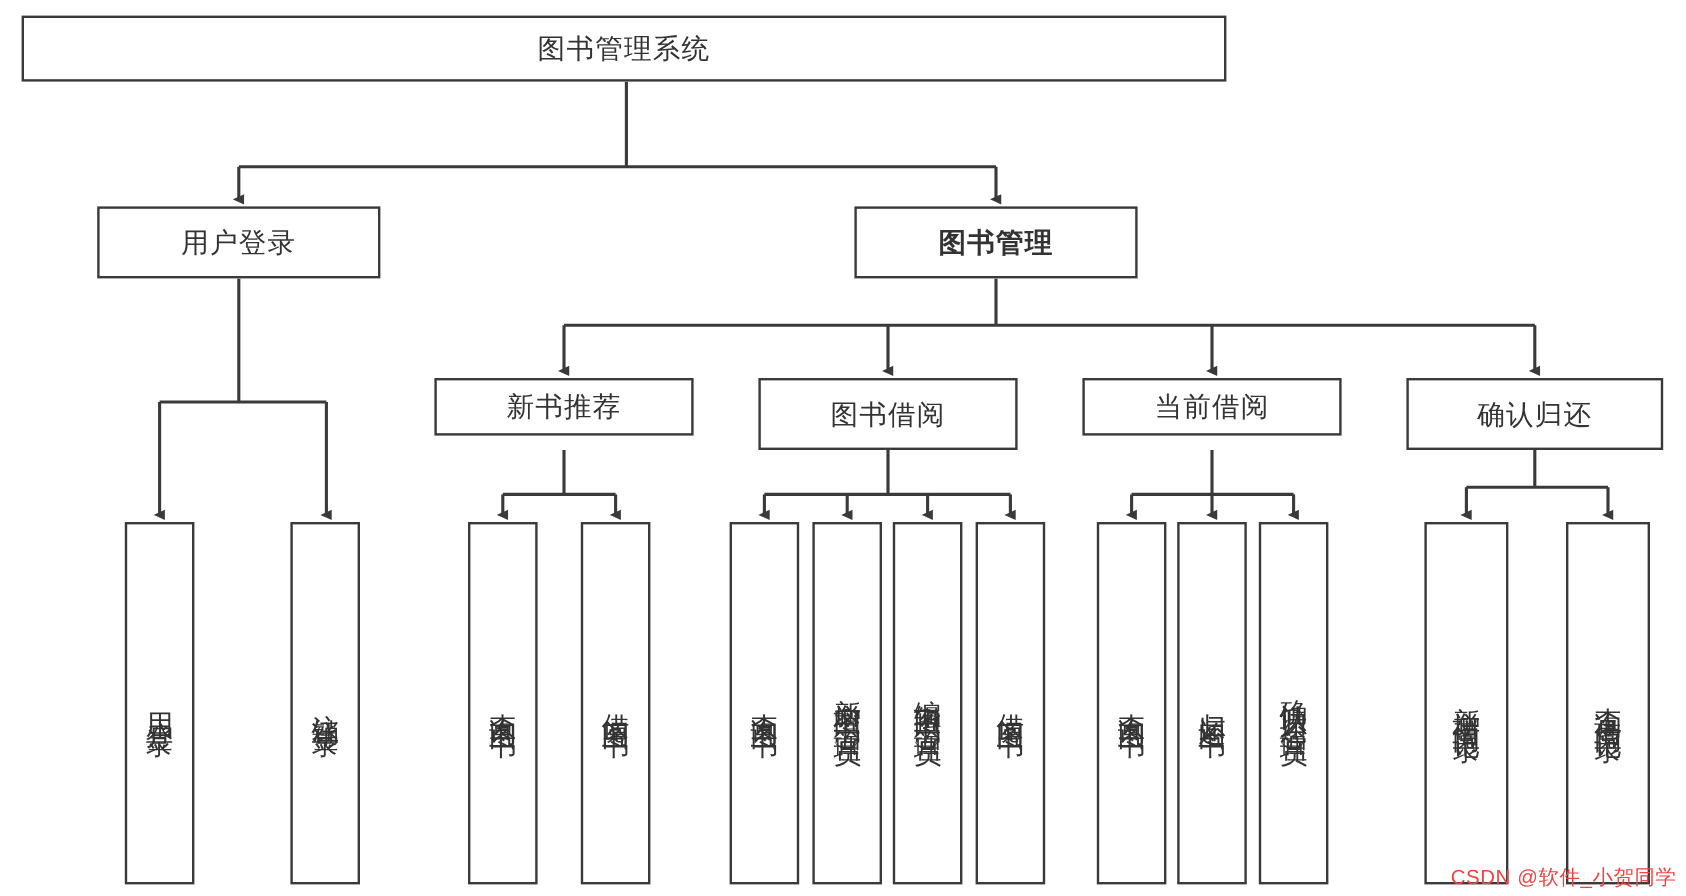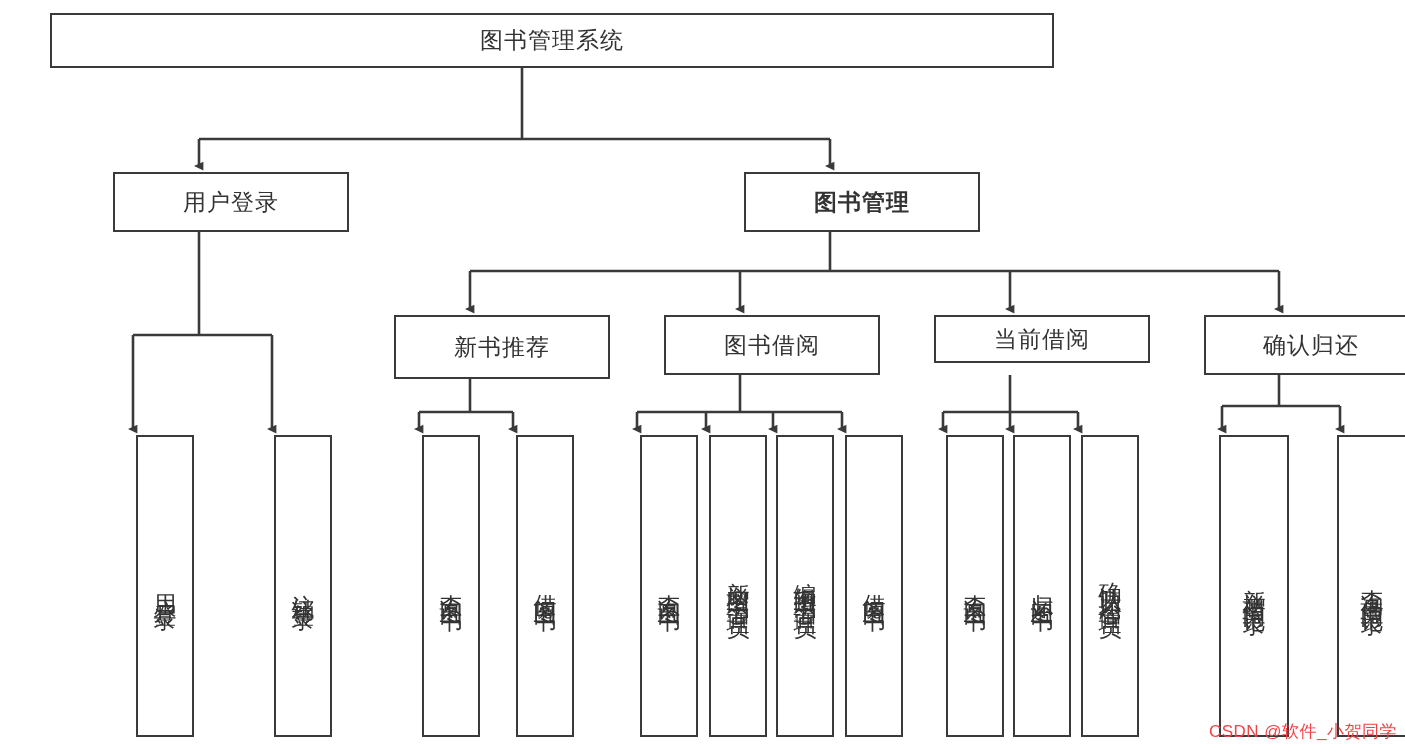--- a/index.html
+++ b/index.html
@@ -28,21 +28,20 @@
   }
   .node {
     position: absolute;
     box-sizing: border-box;
     background: #ffffff;
     border: 2px solid #3a3a3a;
     display: flex;
     align-items: center;
     justify-content: center;
     color: #333333;
-    margin-left: 32px;
   }
   .node.horiz {
     font-size: 23px;
     letter-spacing: 1px;
   }
   .node.vert {
     font-size: 23px;
   }
   .node.vert .vtext {
     writing-mode: vertical-rl;
@@ -123,21 +122,21 @@
     <span class="label">图书管理系统</span>
   </div>
 
   <div class="node horiz" style="left:81px; top:172px; width:236px; height:60px;">
     <span class="label">用户登录</span>
   </div>
   <div class="node horiz" style="left:712px; top:172px; width:236px; height:60px;font-weight:bold;">
     <span class="label">图书管理</span>
   </div>
 
-  <div class="node horiz" style="left:362px; top:315px; width:216px; height:64px;">
+  <div class="node horiz" style="left:362px; top:315px; width:216px; height:48px;">
     <span class="label">新书推荐</span>
   </div>
   <div class="node horiz" style="left:632px; top:315px; width:216px; height:60px;">
     <span class="label">图书借阅</span>
   </div>
   <div class="node horiz" style="left:902px; top:315px; width:216px; height:48px;">
     <span class="label">当前借阅</span>
   </div>
   <div class="node horiz" style="left:1172px; top:315px; width:214px; height:60px;">
     <span class="label">确认归还</span>

